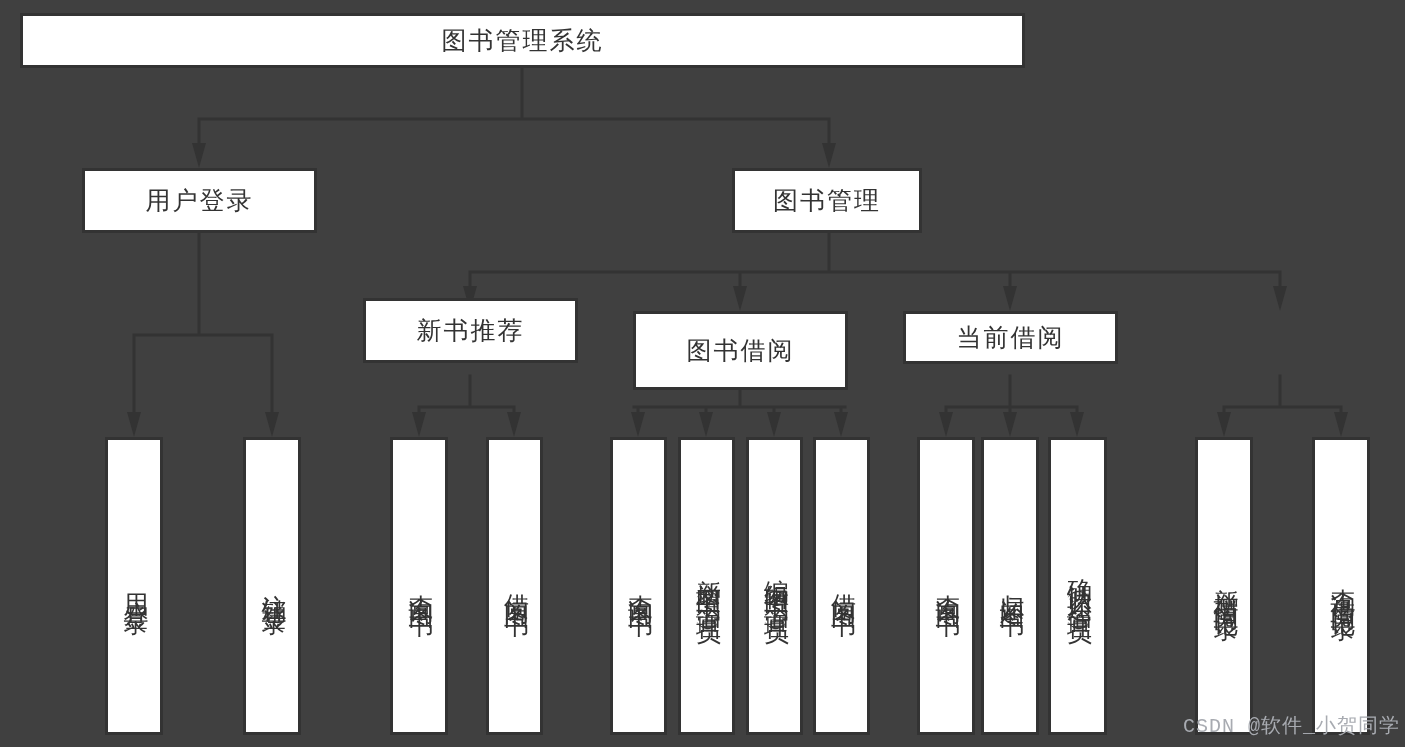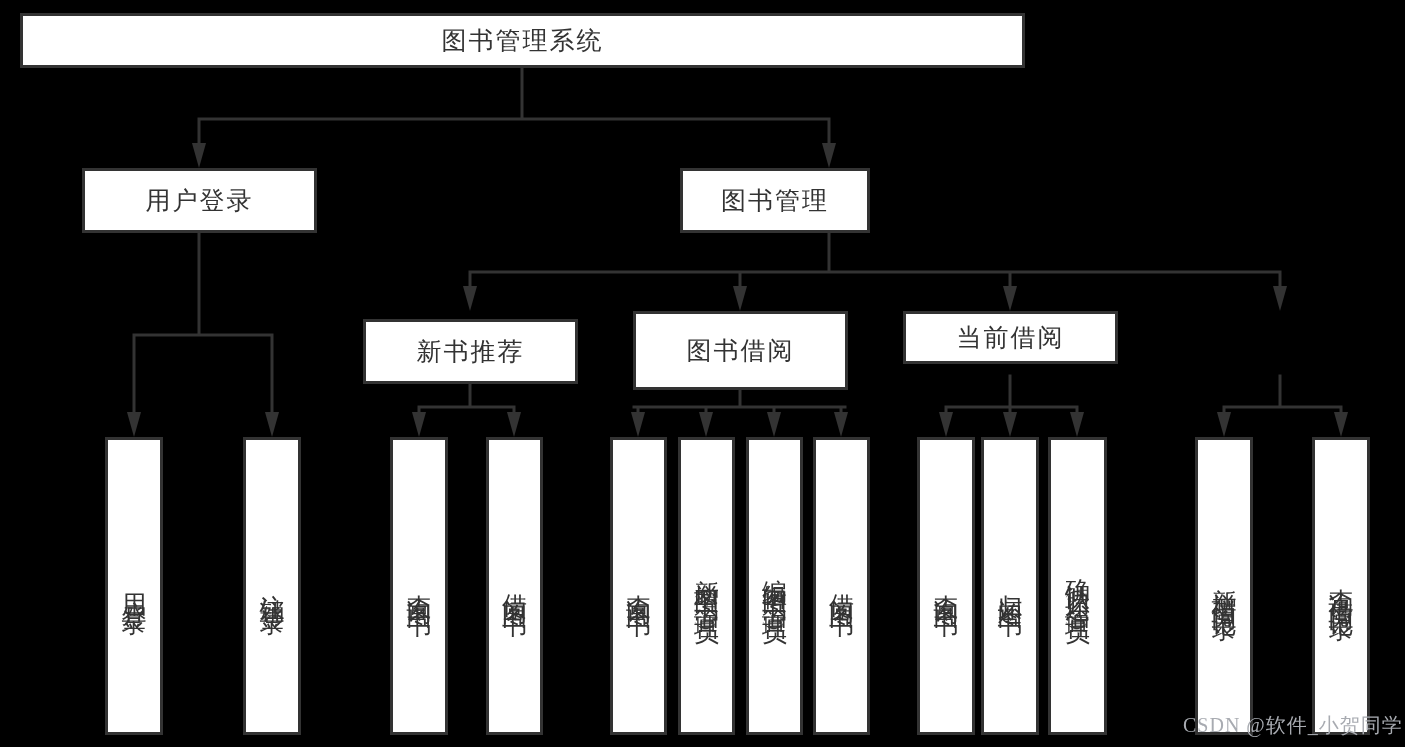--- a/index.html
+++ b/index.html
@@ -1,20 +1,20 @@
 <!DOCTYPE html>
 <html><head>
 <meta charset="utf-8">
 <style>
   html,body{margin:0;padding:0;background:#ffffff;}
   .stage{
     position:relative;
     width:1405px;height:747px;
-    background:#000000;
-    font-family:Liberation Serif, serif;
+    background:#404040;
+    font-family:Liberation Mono, monospace;
     color:#333333;
     overflow:hidden;
   }
   .wires{position:absolute;left:0;top:0;width:1405px;height:747px;}
   .node{
     position:absolute;
     box-sizing:border-box;
     border:3px solid #333333;
     background:#ffffff;
     display:flex;align-items:center;justify-content:center;
@@ -75,23 +75,23 @@
       <path d="M1010 437 L1003 412 L1017 412 Z"></path>
       <path d="M1077 437 L1070 412 L1084 412 Z"></path>
       <path d="M1224 437 L1217 412 L1231 412 Z"></path>
       <path d="M1341 437 L1334 412 L1348 412 Z"></path>
     </g>
   </svg>
 
   <div class="node hnode" style="left:20px;top:13px;width:1005px;height:55px">图书管理系统</div>
 
   <div class="node hnode" style="left:82px;top:168px;width:235px;height:65px">用户登录</div>
-  <div class="node hnode" style="left:680px;top:168px;width:190px;height:65px">图书管理</div>
+  <div class="node hnode" style="left:732px;top:168px;width:190px;height:65px">图书管理</div>
 
-  <div class="node hnode" style="left:363px;top:319px;width:215px;height:65px">新书推荐</div>
+  <div class="node hnode" style="left:363px;top:298px;width:215px;height:65px">新书推荐</div>
   <div class="node hnode" style="left:633px;top:311px;width:215px;height:79px">图书借阅</div>
   <div class="node hnode" style="left:903px;top:311px;width:215px;height:53px">当前借阅</div>
 
   <div class="node vnode" style="left:105px;top:437px;width:58px;height:298px">用户登录</div>
   <div class="node vnode" style="left:243px;top:437px;width:58px;height:298px">注销登录</div>
 
   <div class="node vnode" style="left:390px;top:437px;width:58px;height:298px">查询图书</div>
   <div class="node vnode" style="left:486px;top:437px;width:57px;height:298px">借阅图书</div>
 
   <div class="node vnode" style="left:610px;top:437px;width:57px;height:298px">查询图书</div>

